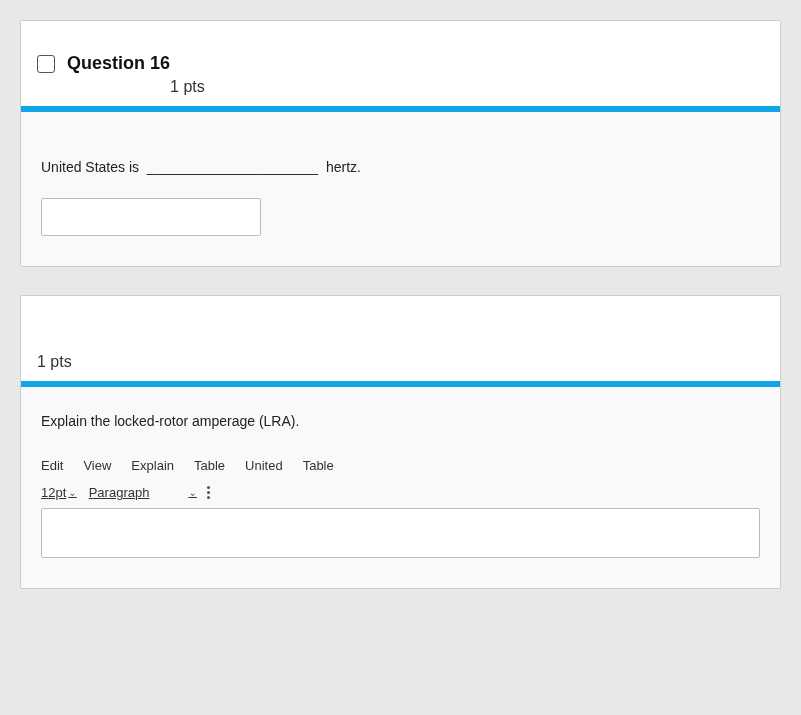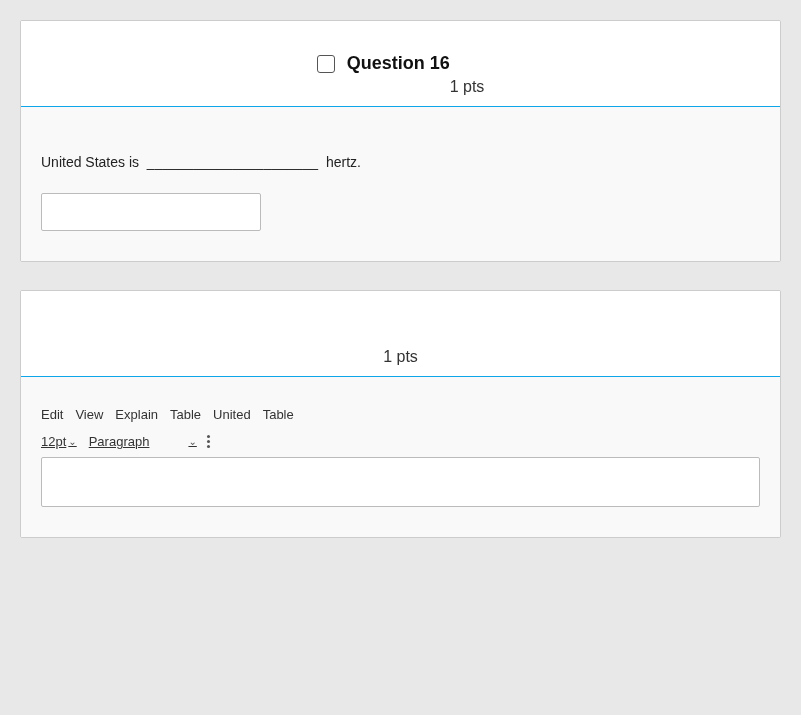--- a/index.html
+++ b/index.html
@@ -21,24 +21,24 @@
     .question-block {
       background-color: #fff;
       border: 1px solid #ccc;
       margin-bottom: 28px;
       border-radius: 2px;
       overflow: hidden;
     }
 
     .question-header {
       display: flex;
-      justify-content: center;
+      justify-content: flex-start;
       align-items: center;
       padding: 10px 16px;
-      border-bottom: 1px solid #0ea5e9;
+      border-bottom: 6px solid #0ea5e9;
       background-color: #fff;
     }
 
     .question-header-left {
       display: flex;
       align-items: center;
       gap: 12px;
     }
 
     .question-checkbox {
@@ -78,21 +78,21 @@
       width: 220px;
       height: 38px;
       border: 1px solid #bbb;
       background-color: #fff;
       border-radius: 2px;
     }
 
     
     .editor-toolbar {
       display: flex;
-      gap: 12px;
+      gap: 20px;
       padding: 6px 0 8px 0;
       font-size: 13px;
       color: #333;
     }
 
     .editor-toolbar-item {
       cursor: pointer;
     }
 
     .editor-controls {
@@ -161,20 +161,21 @@
     </div>
     <div class="answer-box"></div>
   </div>
 </div>
 
 <div class="question-block">
   <div class="question-header">
     <span class="question-pts">1 pts</span>
   </div>
   <div class="question-body">
+    <div class="question-text">Explain the locked-rotor amperage (LRA).</div>
 
     <div class="editor-toolbar">
       <span class="editor-toolbar-item">Edit</span>
       <span class="editor-toolbar-item">View</span>
       <span class="editor-toolbar-item">Explain</span>
       <span class="editor-toolbar-item">Table</span>
       <span class="editor-toolbar-item">United</span>
       <span class="editor-toolbar-item">Table</span>
     </div>
 

